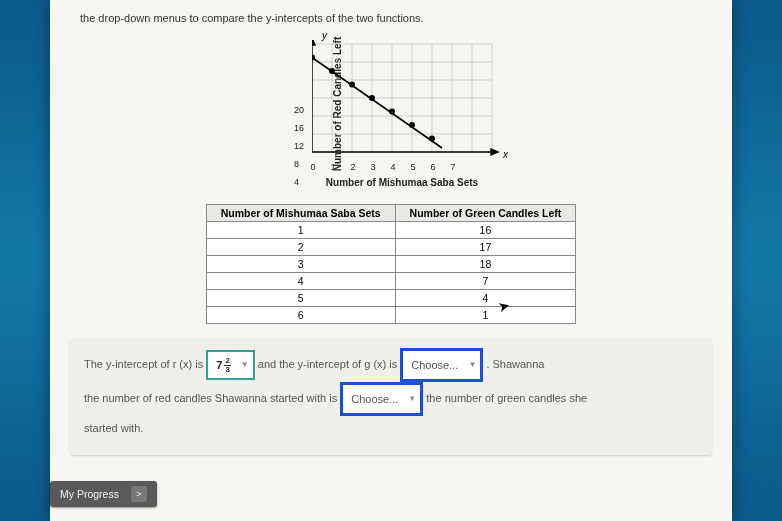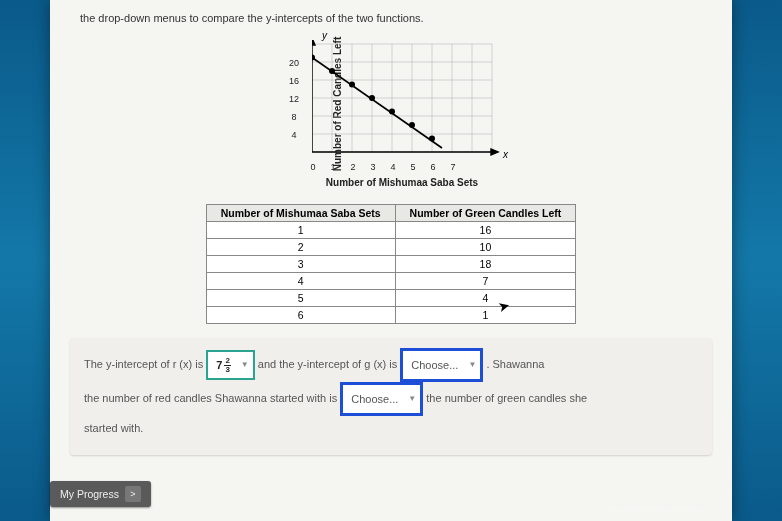--- a/index.html
+++ b/index.html
@@ -48,21 +48,21 @@
   .xlabel {
     text-align: center;
     font-size: 10px;
     font-weight: bold;
     color: #222;
     margin-top: 2px;
   }
   .axis-y-letter { position:absolute; left:46px; top:-4px; font-size:10px; font-style:italic;}
   .axis-x-letter { position:absolute; right:-2px; bottom:14px; font-size:10px; font-style:italic;}
   svg.plot { position:absolute; left:36px; top:6px; }
-  .ytick { position:absolute; font-size:9px; color:#222; text-align:center; width:28px; left:4px; }
+  .ytick { position:absolute; font-size:9px; color:#222; text-align:left; width:28px; left:18px;margin-top:47px; }
   .xtick { position:absolute; font-size:9px; color:#222; text-align:center; width:10px; bottom:2px; }
 
   .data-table {
     margin: 0 auto 10px auto;
     border-collapse: collapse;
     font-size: 10.5px;
     background:#fff;
   }
   .data-table th, .data-table td {
     border: 1px solid #888;
@@ -118,21 +118,21 @@
     position: absolute;
     left: 50px;
     bottom: 14px;
     background: #5a5a5a;
     color: #eee;
     font-size: 10.5px;
     padding: 5px 10px;
     border-radius: 3px;
     display: flex;
     align-items: center;
-    gap: 6px;
+    gap: 12px;
     cursor: pointer;
     box-shadow: 0 1px 2px rgba(0,0,0,.4);
   }
   .progress-btn .arrow {
     background: #777;
     width: 16px; height:16px;
     display:flex;align-items:center;justify-content:center;
     font-size:9px;
     border-radius:2px;
   }
@@ -234,21 +234,21 @@
         <th>Number of Green Candles Left</th>
       </tr>
     </thead>
     <tbody>
       <tr>
           <td>1</td>
           <td>16</td>
         </tr>
       <tr>
           <td>2</td>
-          <td>10</td>
+          <td>17</td>
         </tr>
       <tr>
           <td>3</td>
           <td>18</td>
         </tr>
       <tr>
           <td>4</td>
           <td>7</td>
         </tr>
       <tr>

